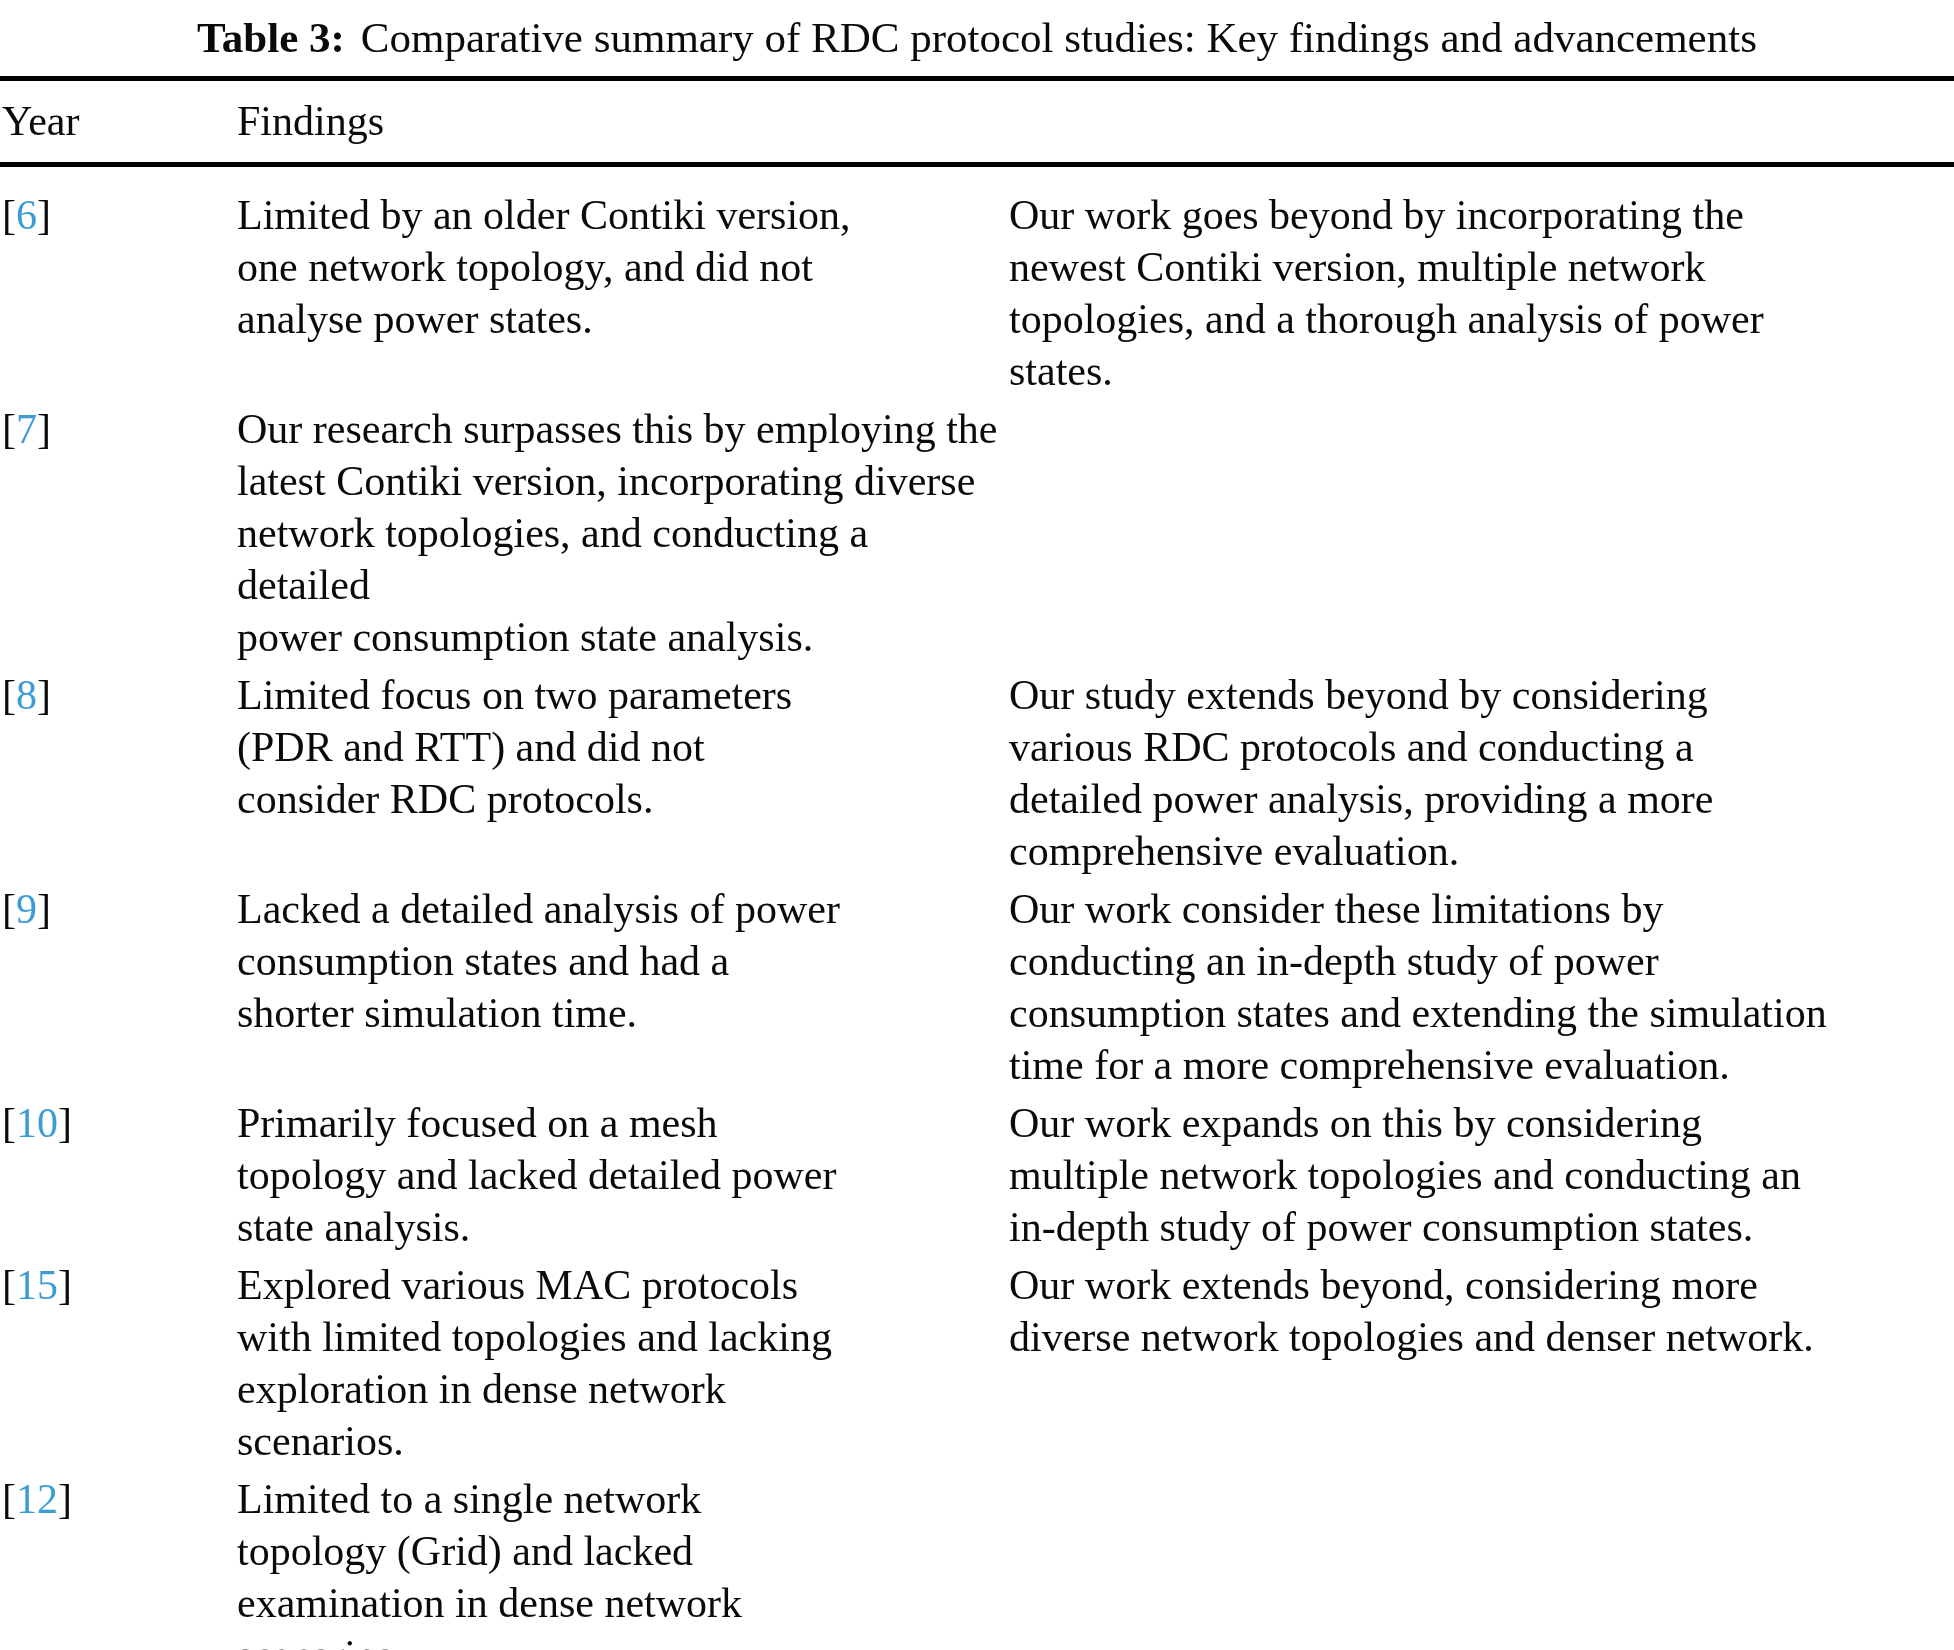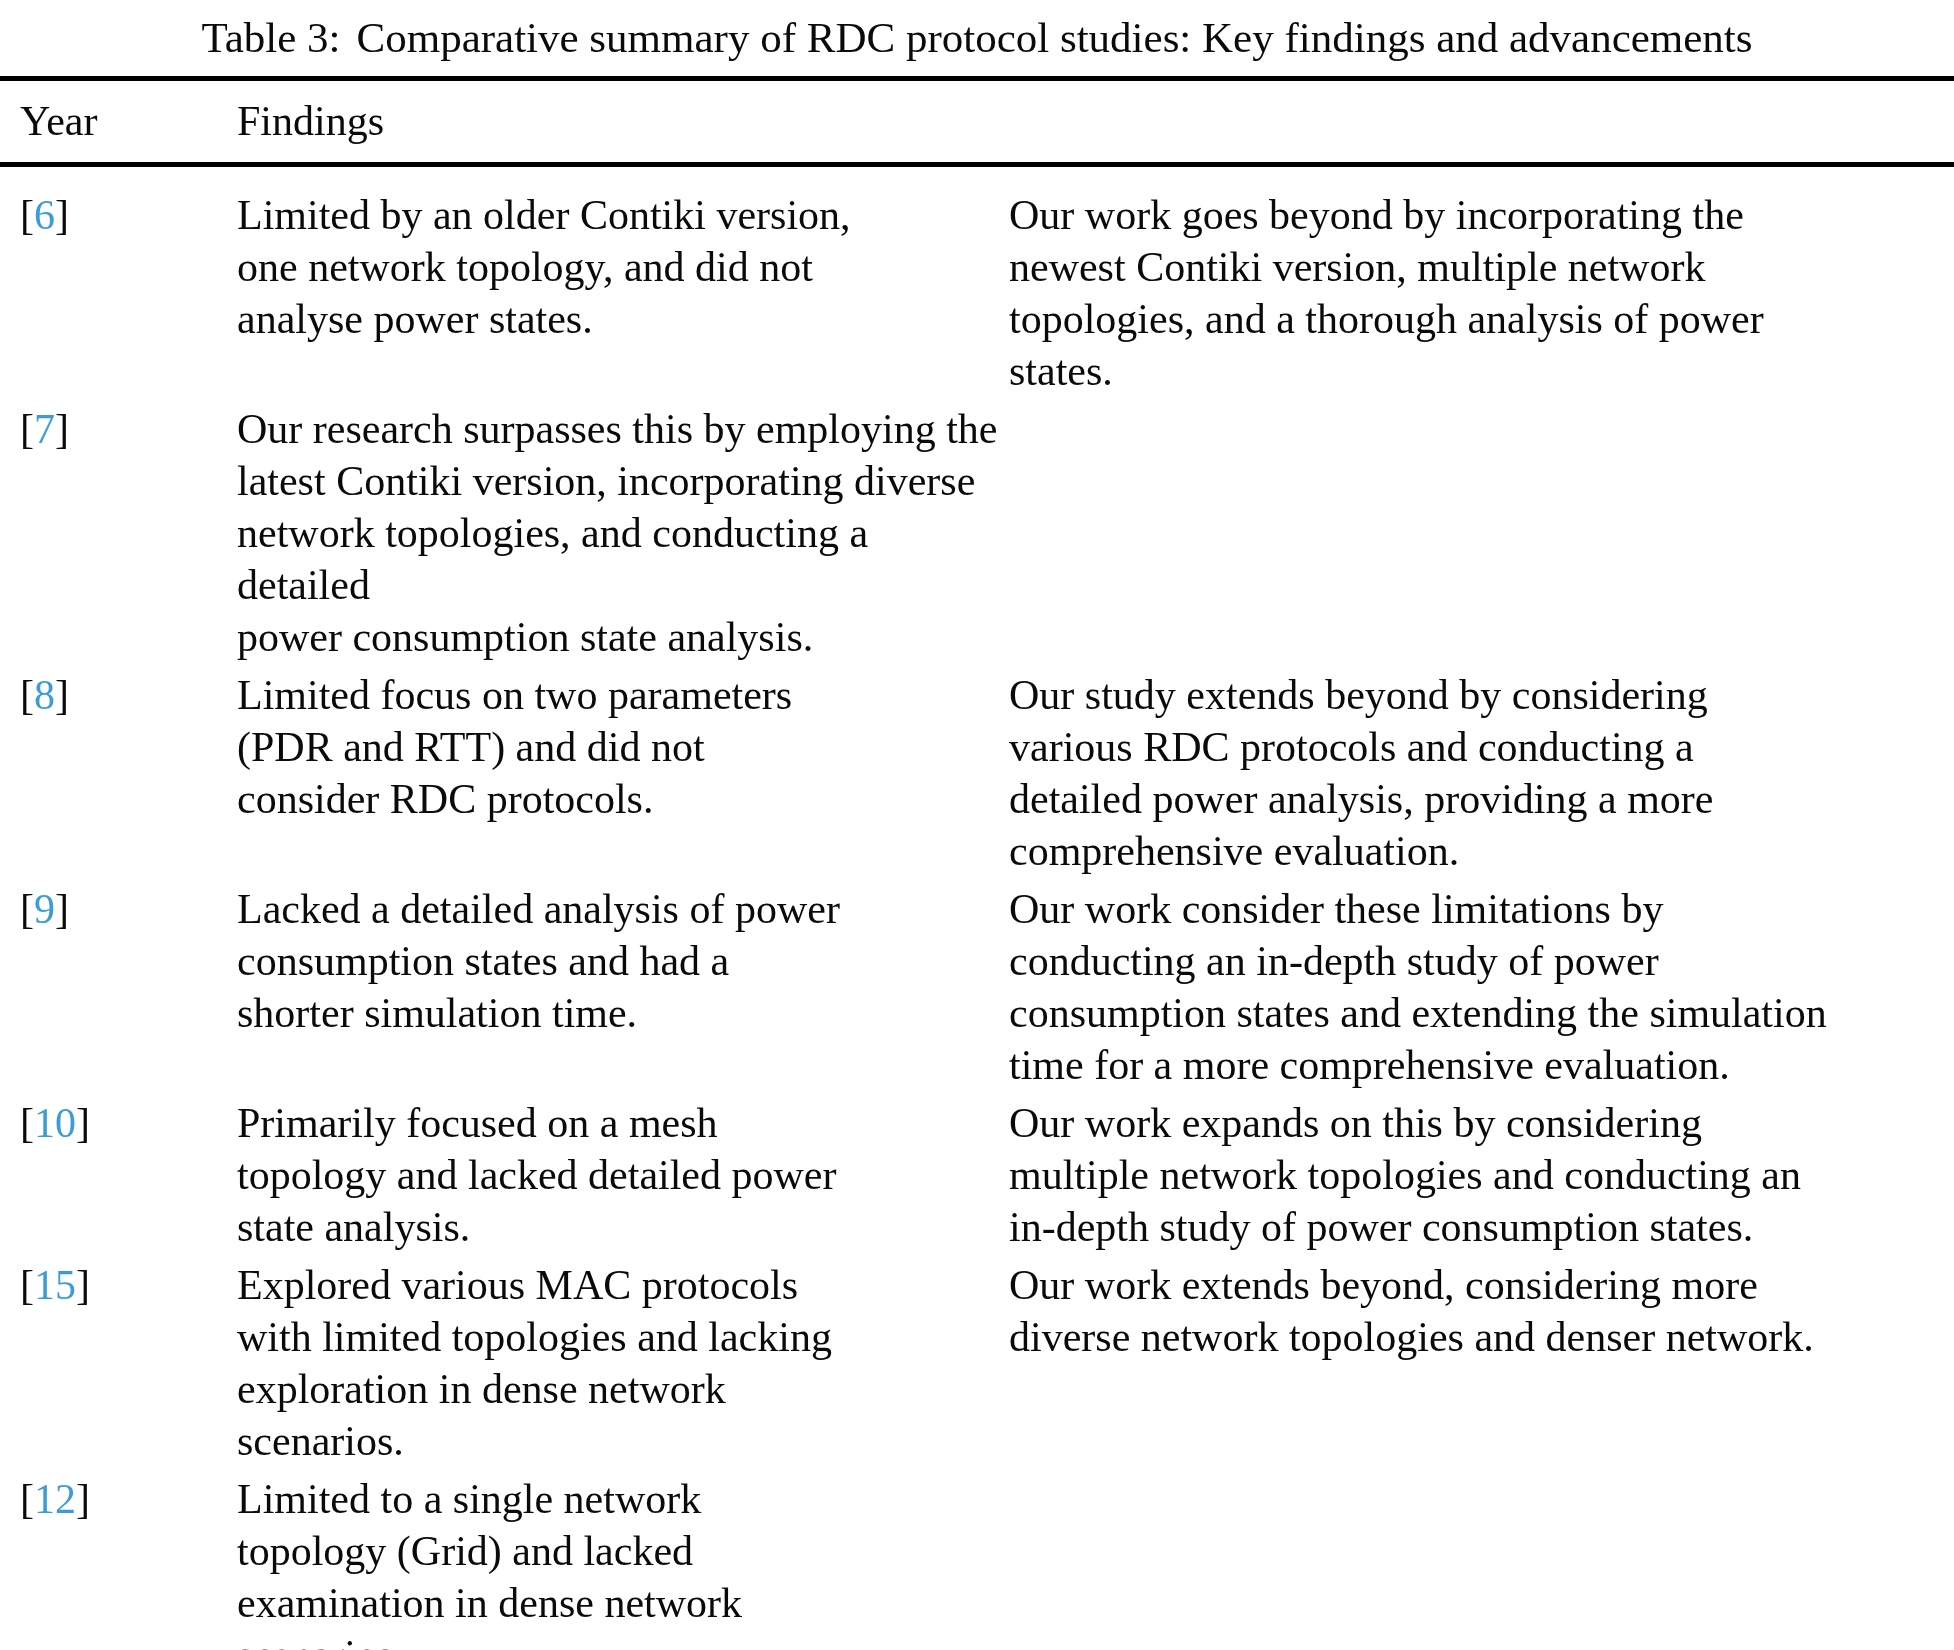--- a/index.html
+++ b/index.html
@@ -12,21 +12,21 @@
     font-family: "Liberation Serif", serif;
     color: #0a0a0a;
   }
   .title {
     text-align: center;
     font-size: 43px;
     line-height: 56px;
     padding-top: 10px;
     white-space: nowrap;
   }
-  .title-label { font-weight: normal; margin-right: 16px; }
+  .title-label { font-weight: bold; margin-right: 16px; }
   .rule { height: 5px; background: #000000; }
   .rule-top { margin-top: 10px; }
   .hdr {
     display: grid;
     grid-template-columns: 237px 772px 945px;
     font-size: 42px;
     line-height: 52px;
     padding: 14px 0 15px 0;
   }
   .body { padding-top: 16px; }
@@ -34,21 +34,21 @@
     display: grid;
     grid-template-columns: 237px 772px 945px;
     padding-top: 6px;
     align-items: start;
   }
   .cell {
     font-size: 42px;
     line-height: 52px;
     white-space: pre-line;
   }
-  .year-col { padding-left: 20px; }
+  .year-col { padding-left: 2px; }
   .cite-num { color: #3d9cd6; }
   .rule-bottom { margin-top: 8px; }
 </style>
 </head>
 <body>
 
 <div class="page">
 
   <div class="title">
     <span class="title-label">Table 3:</span><span>Comparative summary of RDC protocol studies: Key findings and advancements</span>

